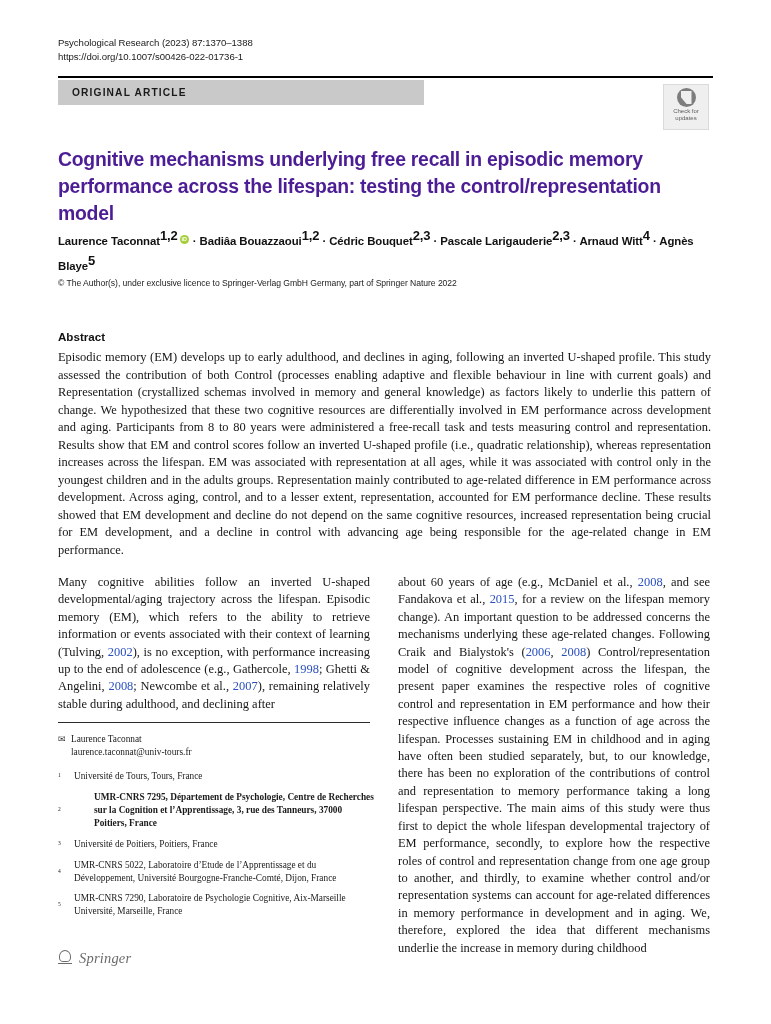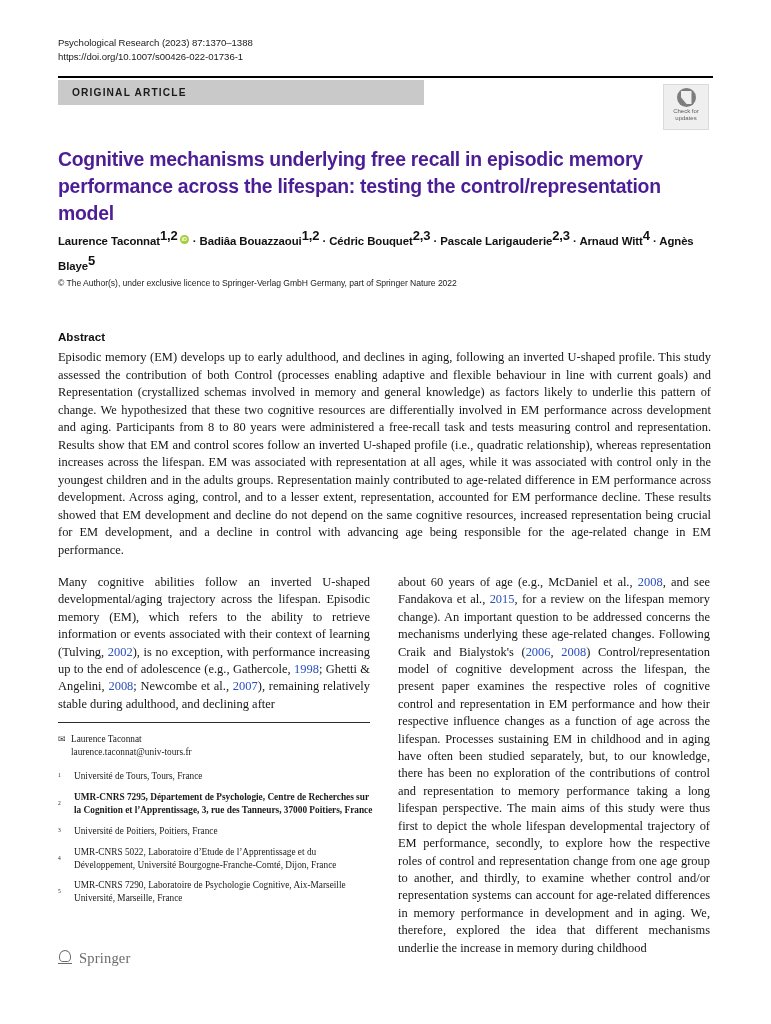--- a/index.html
+++ b/index.html
@@ -253,21 +253,21 @@
   .aff-num {
     width: 16px;
     flex: 0 0 16px;
     font-size: 6.6px;
     line-height: 12px;
     vertical-align: super;
     color: #1a1a1a;
     padding-top: 0px;
   }
   .aff-text { flex: 1; line-height: 13px; }
-  .aff-text.bold { font-weight: bold; }
+  .aff-text.bold { font-weight: bold; margin-left: 20px; }
 
   
   .springer {
     position: absolute;
     left: 58px;
     top: 950px;
     display: flex;
     align-items: center;
     color: #6b6b6b;
   }
@@ -293,20 +293,21 @@
     top: 13px;
     width: 14px;
     height: 1.1px;
     background: #6b6b6b;
   }
   .springer-word {
     font-family: "Liberation Serif", serif;
     font-size: 14.5px;
     color: #6b6b6b;
     letter-spacing: 0.2px;
+    font-style: italic;
   }
 </style>
 </head>
 <body>
 
 <div class="page">
 
   <div class="journal-ref">
     <div>Psychological Research (2023) 87:1370–1388</div>
     <div>https://doi.org/10.1007/s00426-022-01736-1</div>

